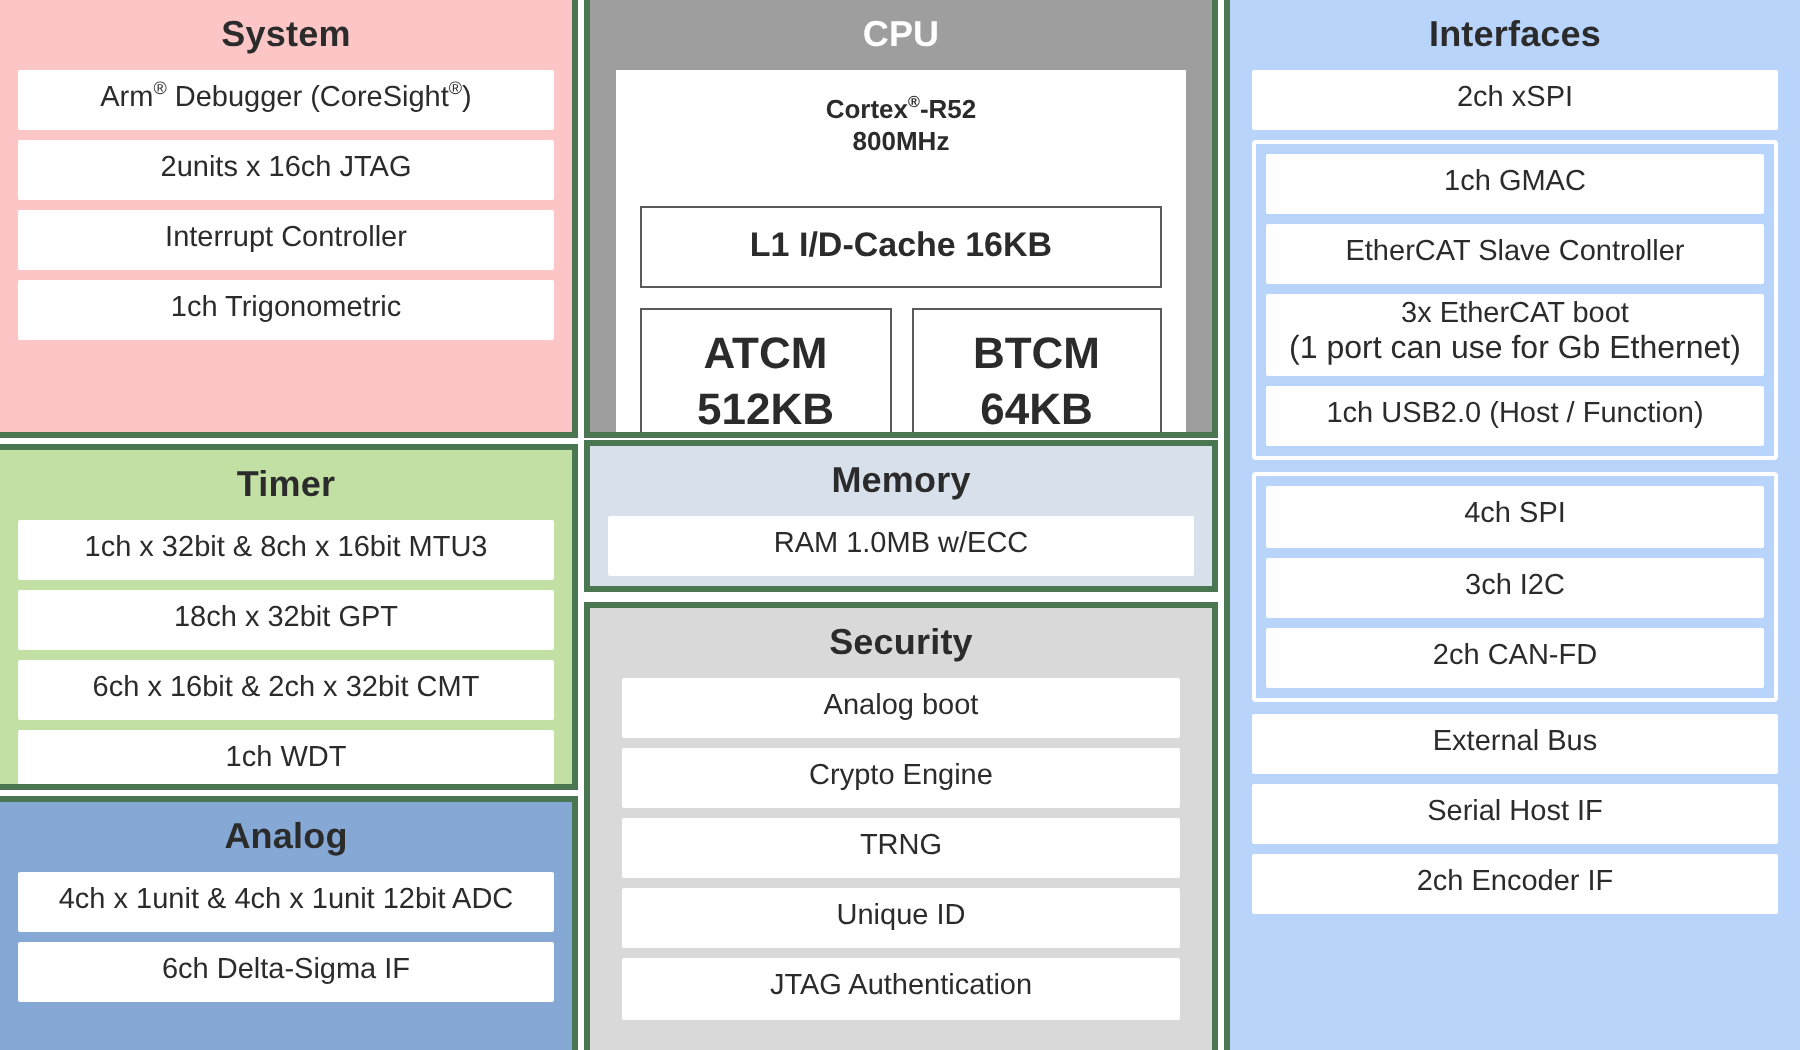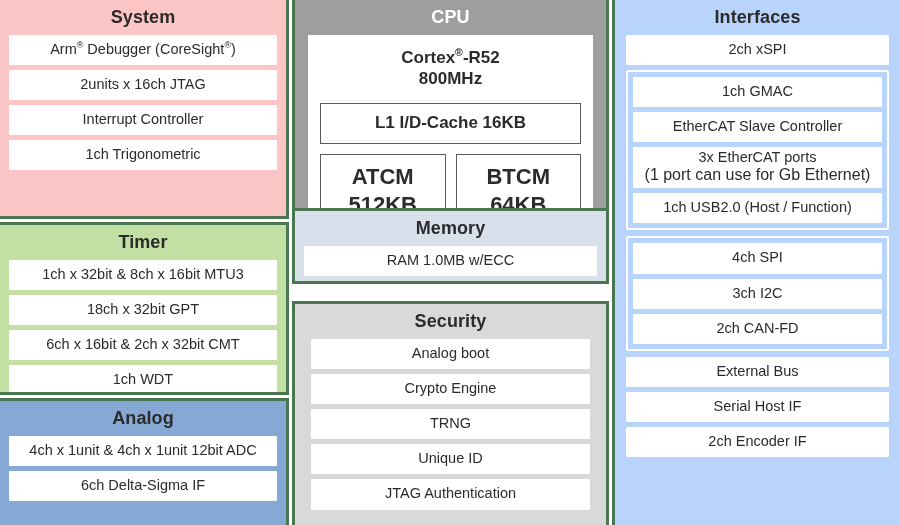--- a/index.html
+++ b/index.html
@@ -92,21 +92,21 @@
     border-left-width: 0;
     border-bottom-width: 0;
   }
   #panel-cpu {
     left: 292px; top: 0px; width: 317px; height: 219px;
     background: #9e9e9e;
     border-top-width: 0;
     padding: 0 11px;
   }
   #panel-memory {
-    left: 292px; top: 208px; width: 317px; height: 76px;
+    left: 292px; top: 220px; width: 317px; height: 76px;
     background: #d8e0ec;
   }
   #panel-security {
     left: 292px; top: 301px; width: 317px; height: 224px;
     background: #d9d9d9;
     border-bottom-width: 0;
     padding: 0 16px;
   }
   #panel-interfaces {
     left: 612px; top: 0px; width: 288px; height: 525px;
@@ -119,25 +119,25 @@
 
   
   .cpu-core {
     box-sizing: border-box;
     background: #ffffff;
     margin: 0 2px 13px 2px;
     padding: 12px 12px 14px 12px;
   }
   .cpu-core-title {
     text-align: center;
-    font-size: 17px;
+    font-size: 13px;
     font-weight: bold;
     color: #2b2b2b;
     line-height: 1.25;
-    margin-bottom: 13px;
+    margin-bottom: 23px;
   }
   .cpu-cache {
     box-sizing: border-box;
     border: 1px solid #5a5a5a;
     background: #ffffff;
     text-align: center;
     font-size: 17px;
     font-weight: bold;
     color: #2b2b2b;
     padding: 9px 0 10px 0;
@@ -231,21 +231,21 @@
 
   <div class="panel" id="panel-interfaces">
     <div class="panel-title">Interfaces</div>
 
     <div class="item">2ch xSPI</div>
 
     <div class="subgroup">
       <div class="item">1ch GMAC</div>
       <div class="item">EtherCAT Slave Controller</div>
       <div class="item two-line">
-        <span>3x EtherCAT ports</span>
+        <span>3x EtherCAT boot</span>
         <span class="sub">(1 port can use for Gb Ethernet)</span>
       </div>
       <div class="item">1ch USB2.0 (Host / Function)</div>
     </div>
 
     <div class="subgroup">
       <div class="item">4ch SPI</div>
       <div class="item">3ch I2C</div>
       <div class="item">2ch CAN-FD</div>
     </div>

